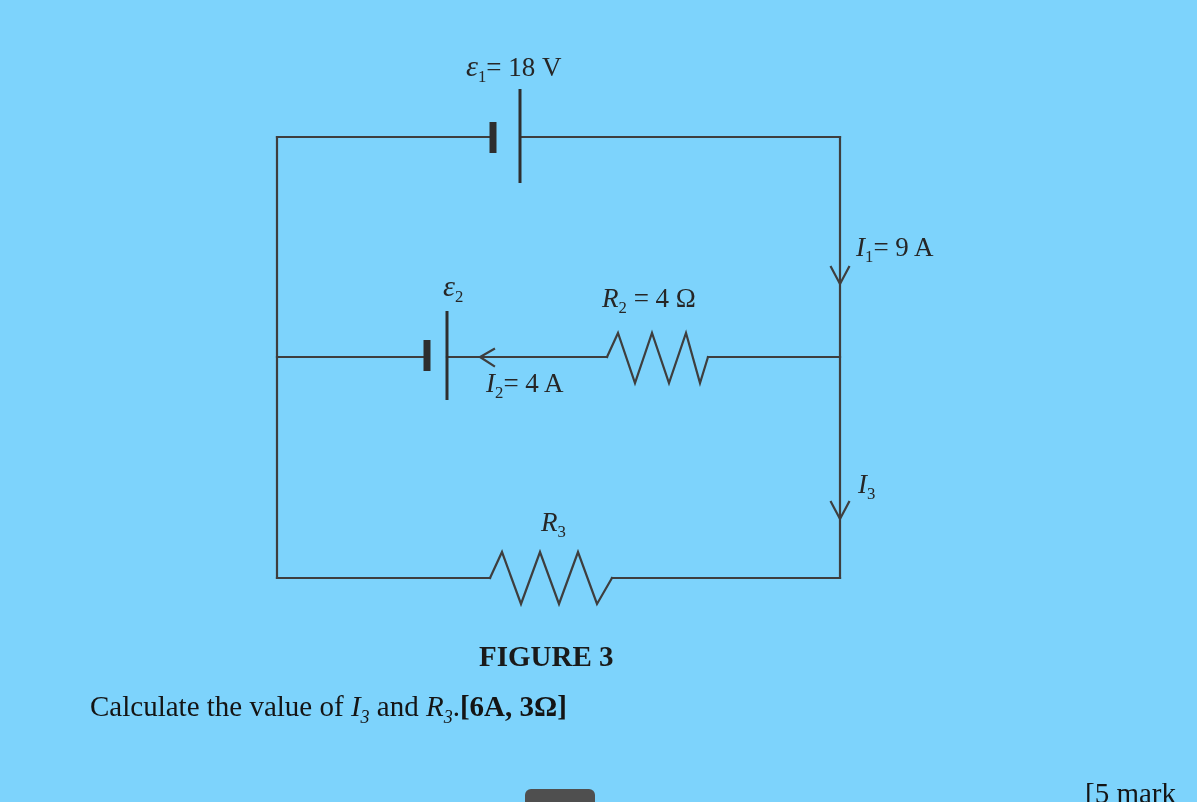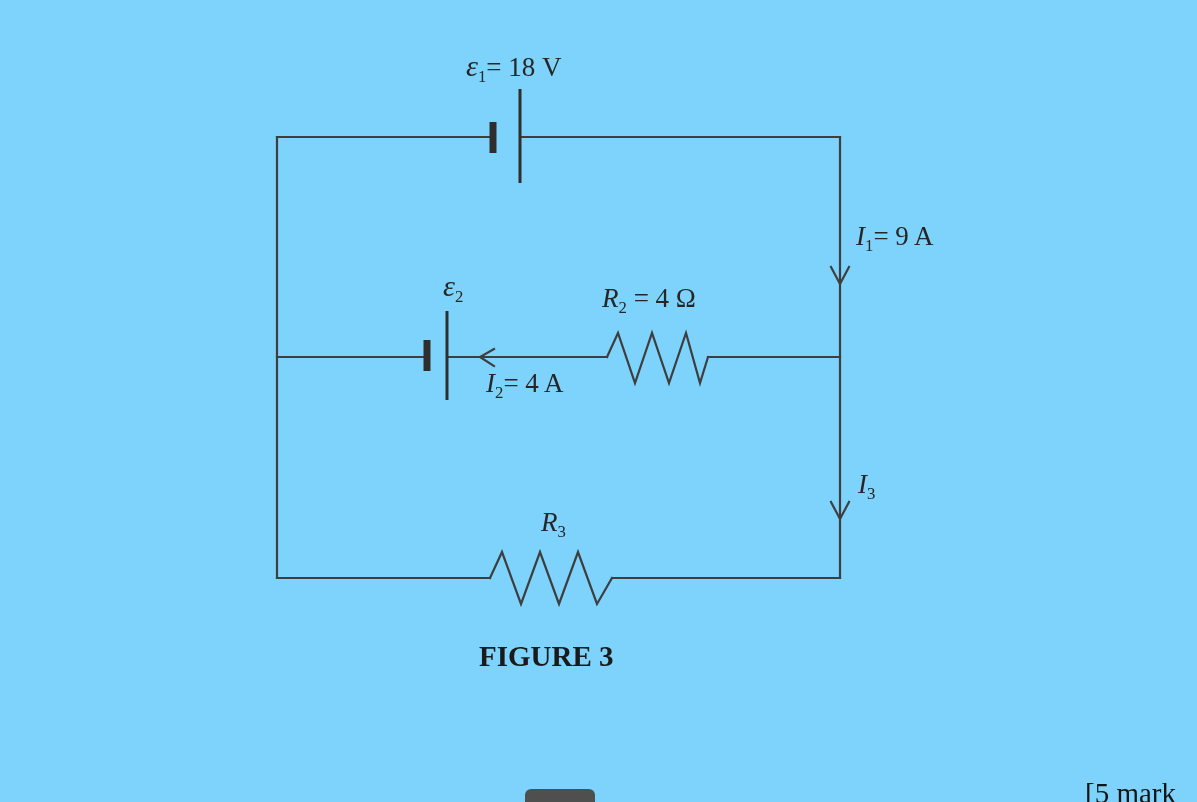--- a/index.html
+++ b/index.html
@@ -75,38 +75,41 @@
   </span>
 
   <span class="lbl" style="left:411px; top:270px;margin-left:32px;">
     <span class="sym-e">ε</span><sub>2</sub><span></span>
   </span>
 
   <span class="lbl" style="left:602px; top:284px;">
     <span class="sym">R</span><sub>2</sub><span> = 4 Ω</span>
   </span>
 
-  <span class="lbl" style="left:856px; top:222px;font-family:Liberation Serif, serif;">
+  <span class="lbl" style="left:856px; top:233px;font-family:Liberation Serif, serif;">
     <span class="sym">I</span><sub>1</sub><span>= 9 A</span>
   </span>
 
   <span class="lbl" style="left:486px; top:369px;">
     <span class="sym">I</span><sub>2</sub><span>= 4 A</span>
   </span>
 
   <span class="lbl" style="left:858px; top:470px;">
     <span class="sym">I</span><sub>3</sub><span></span>
   </span>
 
   <span class="lbl" style="left:541px; top:508px;text-align:right;">
     <span class="sym">R</span><sub>3</sub><span></span>
   </span>
 
   <div class="caption">FIGURE 3</div>
 
   <div class="para">
+    <div>
+      <span>Calculate the value of </span><span class="sym">I</span><sub>3</sub><span> and </span><span class="sym">R</span><sub>3</sub><span>.</span><span class="b">[6A, 3Ω]</span>
+    </div>
   </div>
 
   <div class="marks">[5 mark</div>
 
   <div class="redact" style="background: rgb(79, 79, 79);"></div>
 
 </div>
 
 </body></html>

